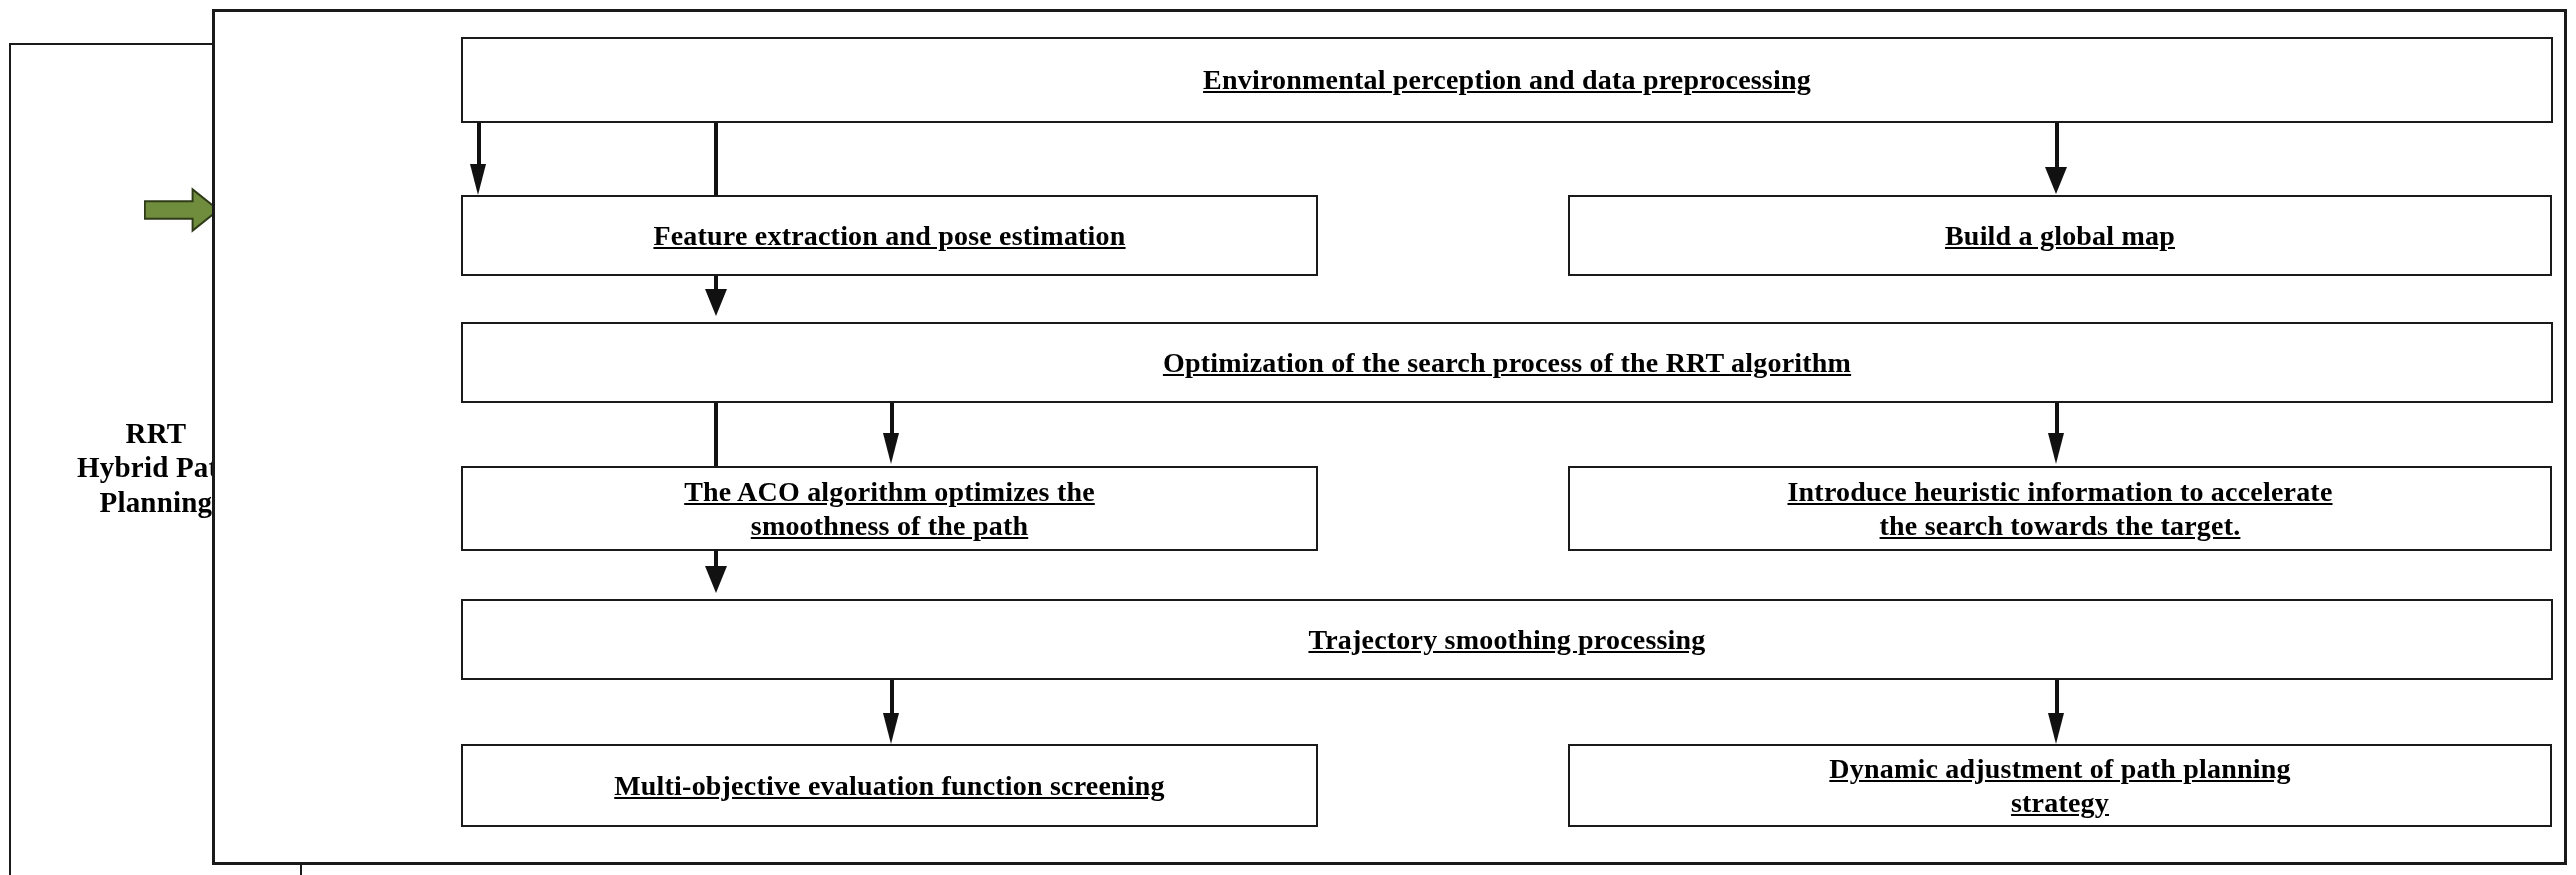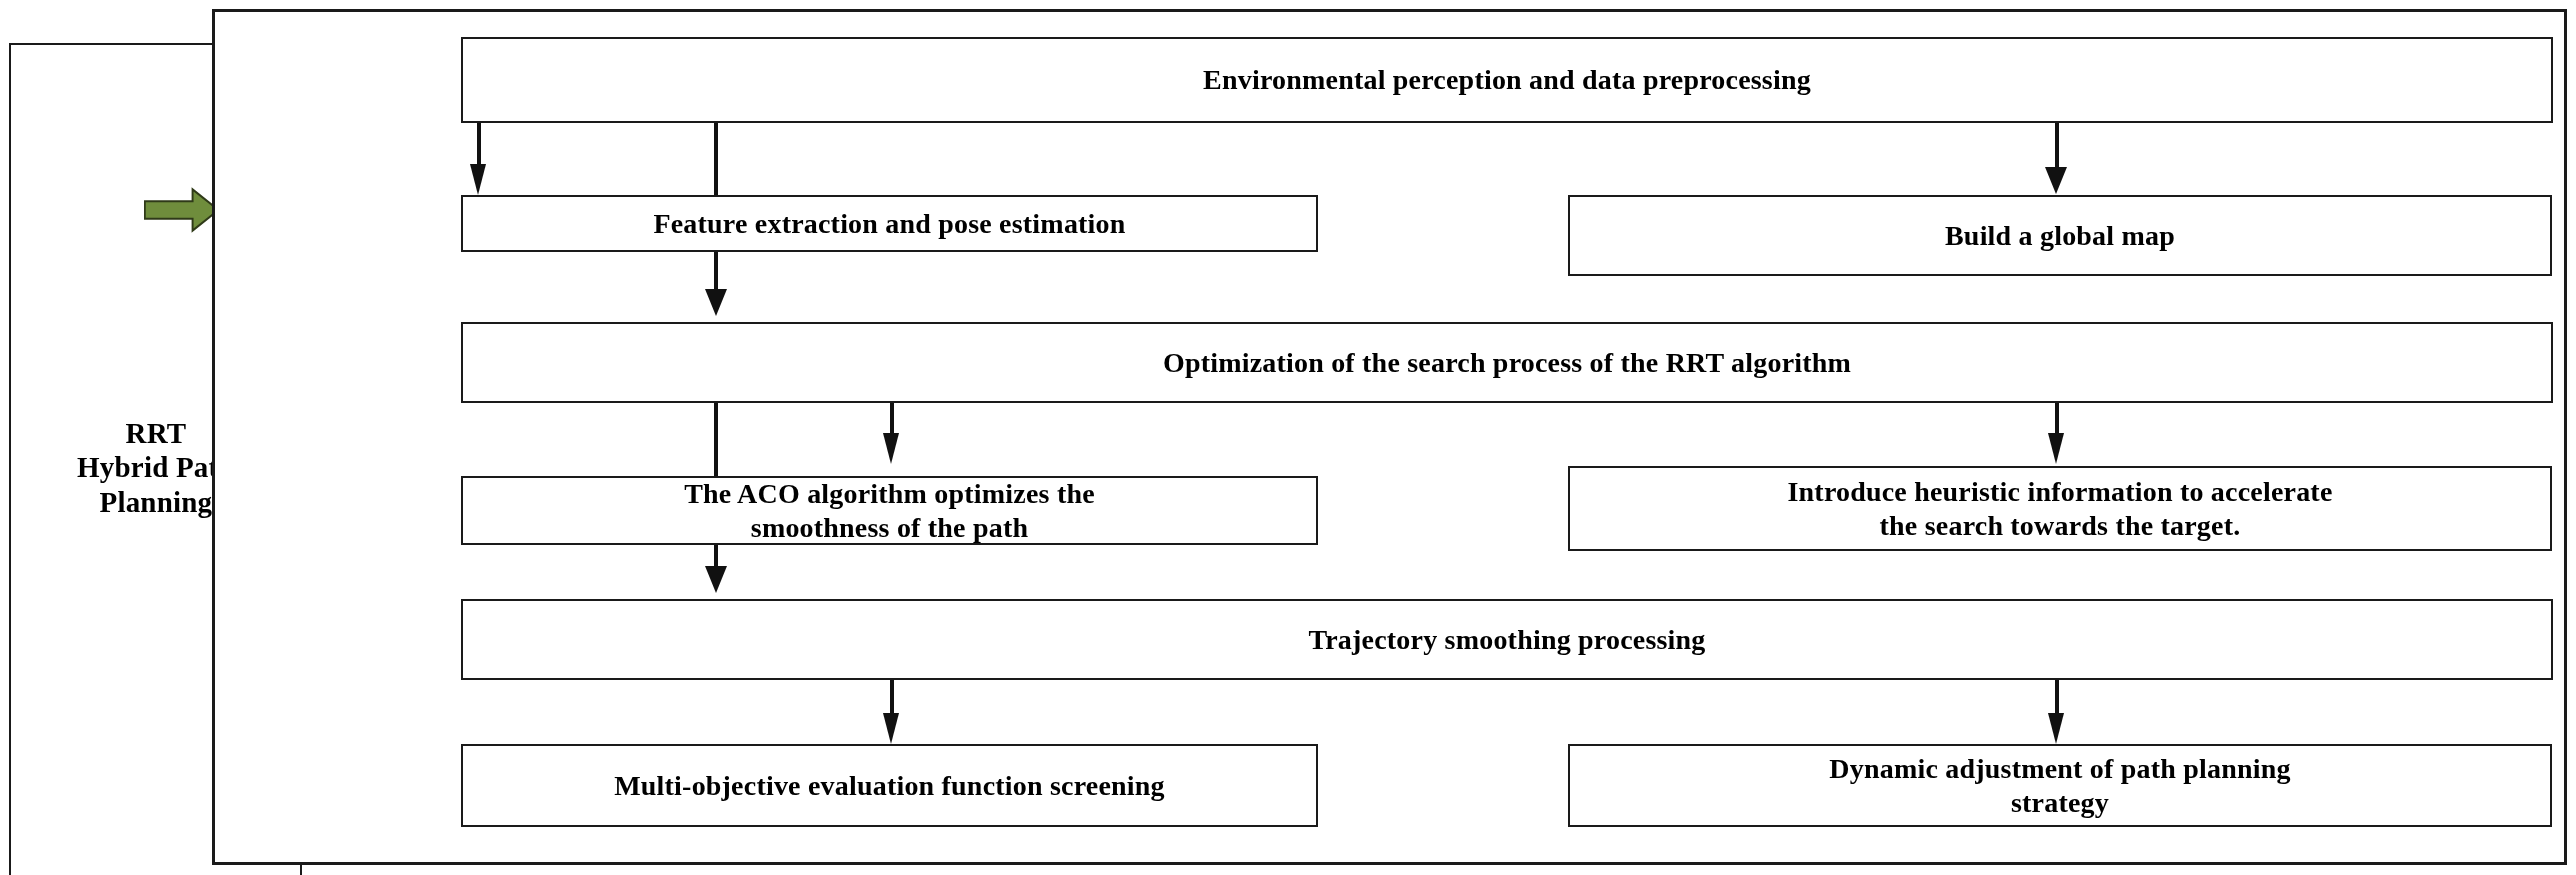--- a/index.html
+++ b/index.html
@@ -42,27 +42,27 @@
   
   #pipeline-container{
     position:absolute;
     left:212px; top:9.4px; width:2355px; height:856px;
     box-sizing:border-box;
     border:3.1px solid #1a1a1a;
     background:#ffffff;
   }
 
   
-  .step{font-size:28px;}
+  .step{font-size:28px;text-decoration:underline;}
 
   #box-env      {left:461px;  top:37px;   width:2092px; height:86px;}
-  #box-feat     {left:461px;  top:195px;  width:857px; height:57px;}
+  #box-feat     {left:461px;  top:195px;  width:857px; height:81px;}
   #box-map      {left:1568px; top:195px;  width:984px; height:81px;}
   #box-opt      {left:461px;  top:322px;  width:2092px; height:81px;}
-  #box-aco      {left:461px;  top:476px;  width:857px; height:69px;}
+  #box-aco      {left:461px;  top:466px;  width:857px; height:85px;}
   #box-heur     {left:1568px; top:466px;  width:984px; height:85px;}
   #box-traj     {left:461px;  top:599px;  width:2092px; height:81px;}
   #box-multi    {left:461px;  top:744px;  width:857px; height:83px;}
   #box-dyn      {left:1568px; top:744px;  width:984px; height:83px;}
 
   
   .vline{
     position:absolute;
     width:3.9px;
     background:#111;

